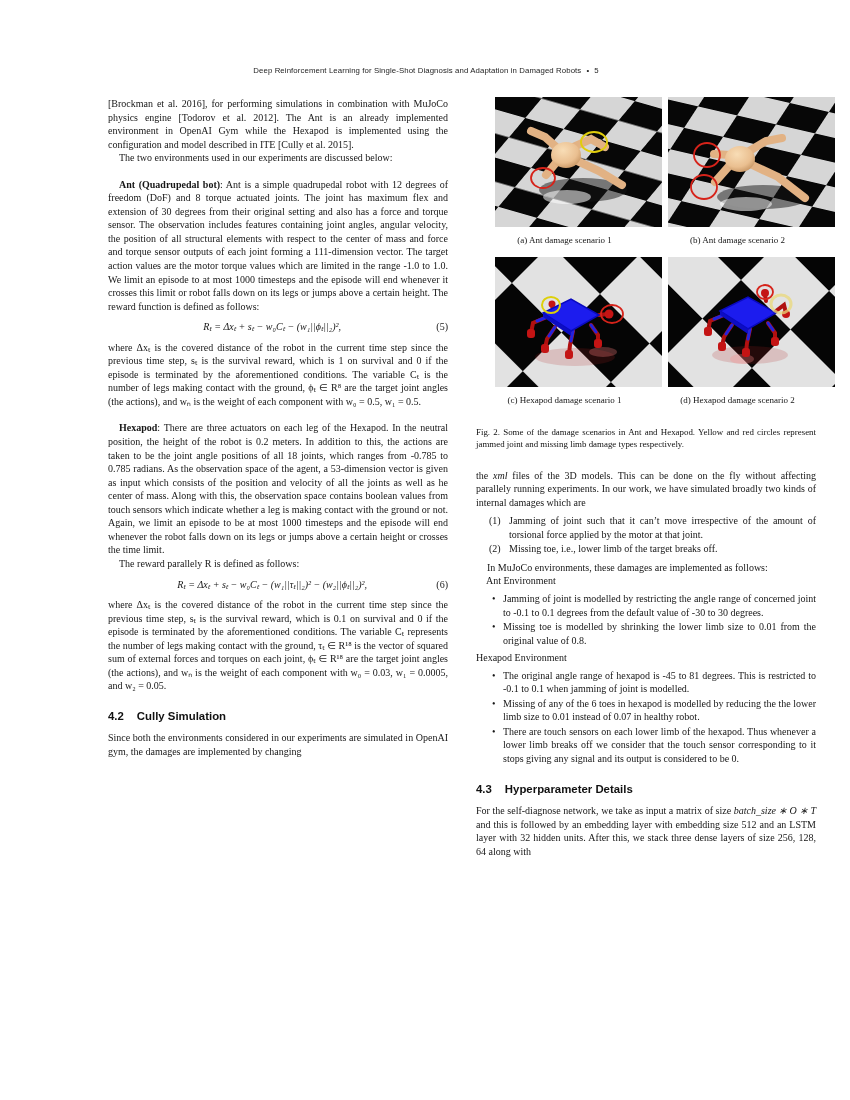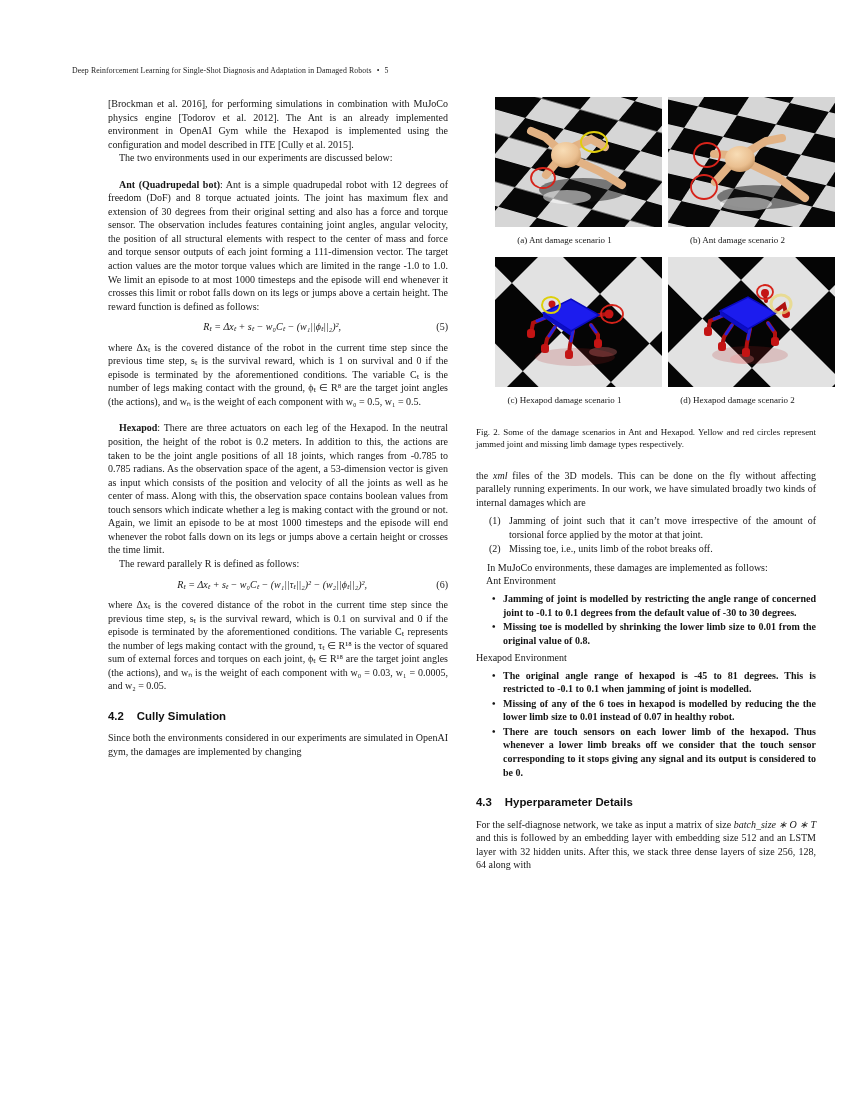--- a/index.html
+++ b/index.html
@@ -2,21 +2,21 @@
 <html><head>
 <meta charset="utf-8">
 <style>
   html,body { margin:0; padding:0; background:#ffffff; }
   .page {
     position:relative; width:850px; height:1100px; background:#ffffff;
     font-family:"Liberation Serif", serif; color:#161616; overflow:hidden;
   }
   .running-header {
     position:absolute; top:66px; left:72px; width:708px;
-    text-align:left; font-family:Liberation Serif, serif;
+    text-align:center; font-family:Liberation Sans, sans-serif;
     font-size:7.8px; letter-spacing:0.1px; color:#1d1d1d;
   }
   .running-header .sep { margin:0 5px; }
   .col {
     position:absolute; width:340px; font-size:10px; line-height:13.55px;
     text-align:justify;
     margin-left:36px;
   }
   .col-left  { left:72px;  top:97px; }
   .col-right { left:440px; top:97px; }
@@ -33,21 +33,21 @@
     display:flex; gap:13px; text-align:left;
     font-family:"Liberation Sans", sans-serif; font-size:11.4px;
     font-weight:600; color:#111; margin:17px 0 8px 0;
   }
   
   .nlist { margin:5px 0 5px 0; }
   .nitem { display:flex; margin:1px 0; }
   .nitem .nlabel { flex:none; width:20px; margin-left:13px; }
   .nitem .ntext  { flex:1; }
   
-  .blist { margin:4px 0 4px 0;font-weight:bold; }
+  .blist { margin:4px 0 4px 0; }
   .bitem { display:flex; margin:1px 0; }
   .bitem .bullet { flex:none; width:11px; margin-left:16px; }
   .bitem .bullet::before { content:"\2022"; }
   .bitem .btext { flex:1; }
   .env-label-indent { text-indent:10px; text-align:left; }
   .env-label { text-align:left; }
   
   .figure-block { margin-bottom:18px; }
   .fig-grid {
     display:grid; grid-template-columns:167px 167px; column-gap:6px;
@@ -257,21 +257,21 @@
 
     <p><span>the </span><i>xml</i><span> files of the 3D models. This can be done on the fly without affecting parallely running experiments. In our work, we have simulated broadly two kinds of internal damages which are</span></p>
 
     <div class="nlist">
       <div class="nitem">
         <span class="nlabel">(1)</span>
         <span class="ntext">Jamming of joint such that it can’t move irrespective of the amount of torsional force applied by the motor at that joint.</span>
       </div>
       <div class="nitem">
         <span class="nlabel">(2)</span>
-        <span class="ntext">Missing toe, i.e., units limb of the robot breaks off.</span>
+        <span class="ntext">Missing toe, i.e., lower limb of the target breaks off.</span>
       </div>
     </div>
 
     <p class="indent">In MuJoCo environments, these damages are implemented as follows:</p>
     <p class="env-label-indent">Ant Environment</p>
 
     <div class="blist">
       <div class="bitem">
         <span class="bullet"></span>
         <span class="btext">Jamming of joint is modelled by restricting the angle range of concerned joint to -0.1 to 0.1 degrees from the default value of -30 to 30 degrees.</span>

